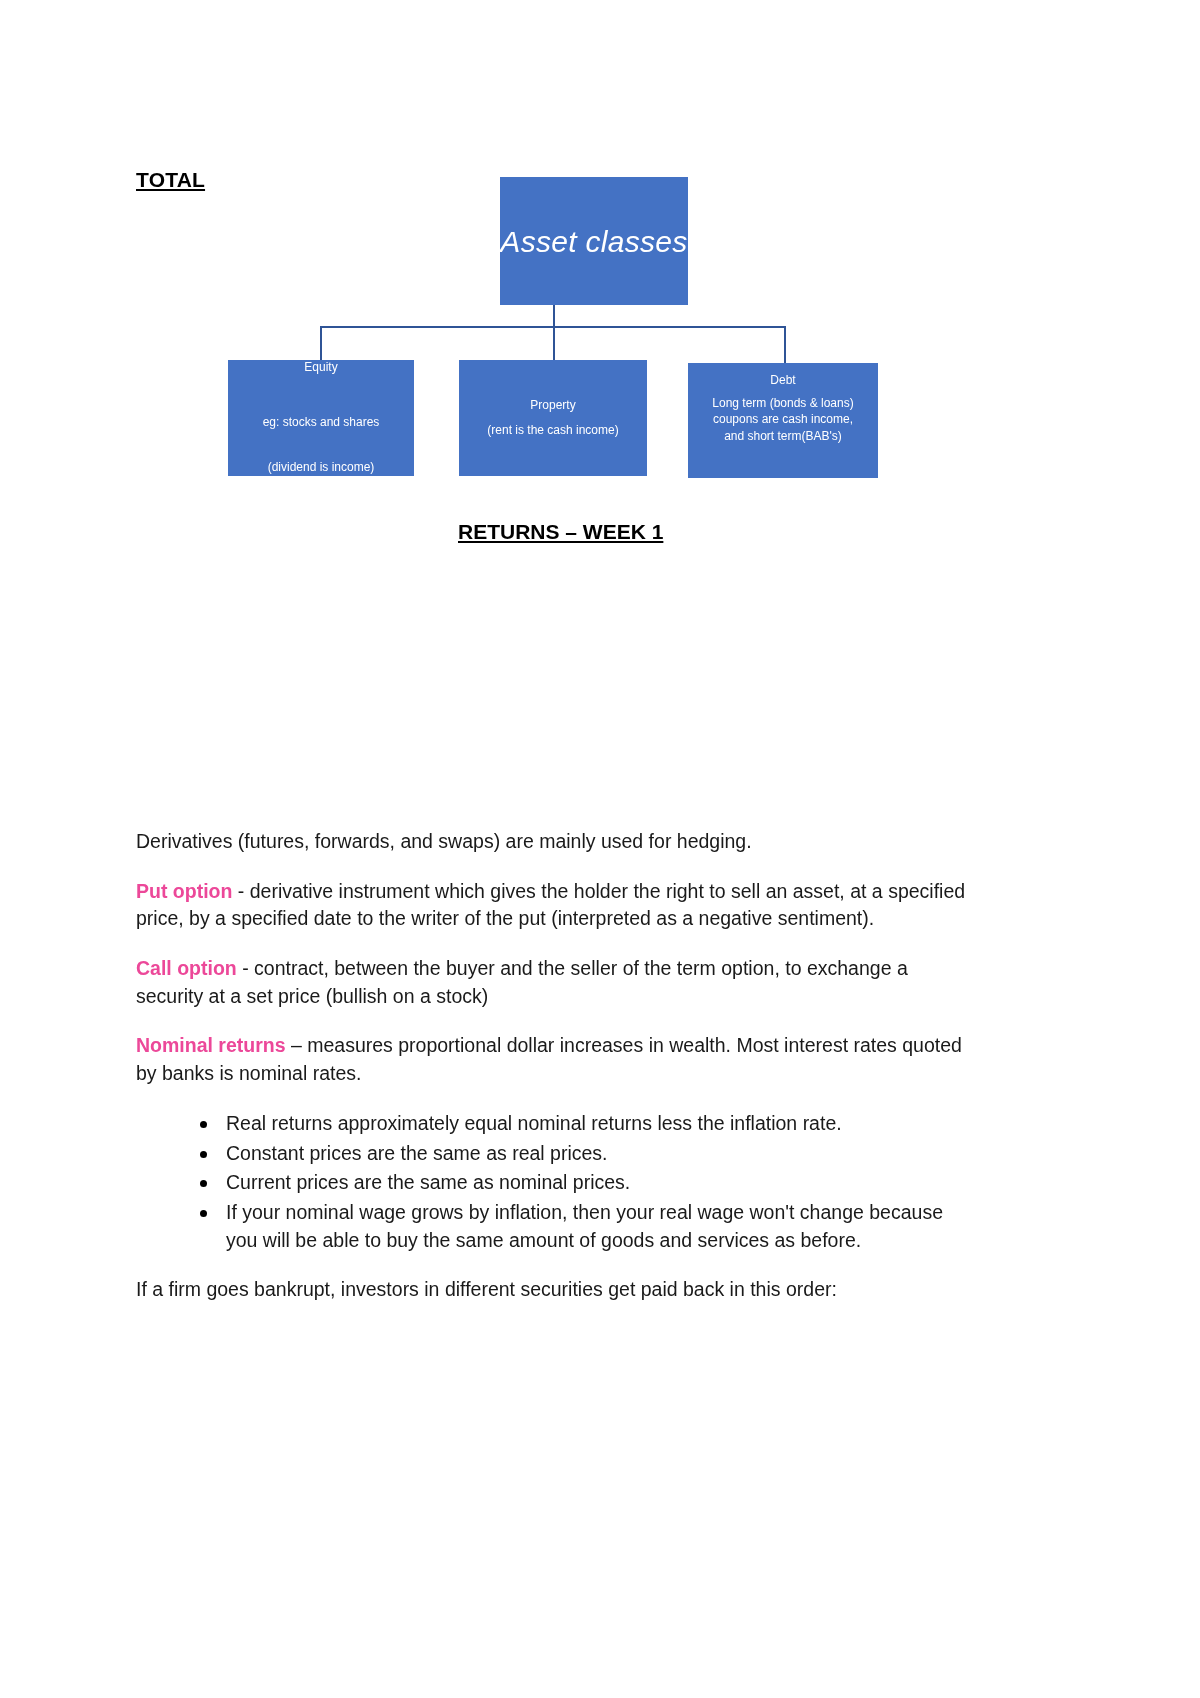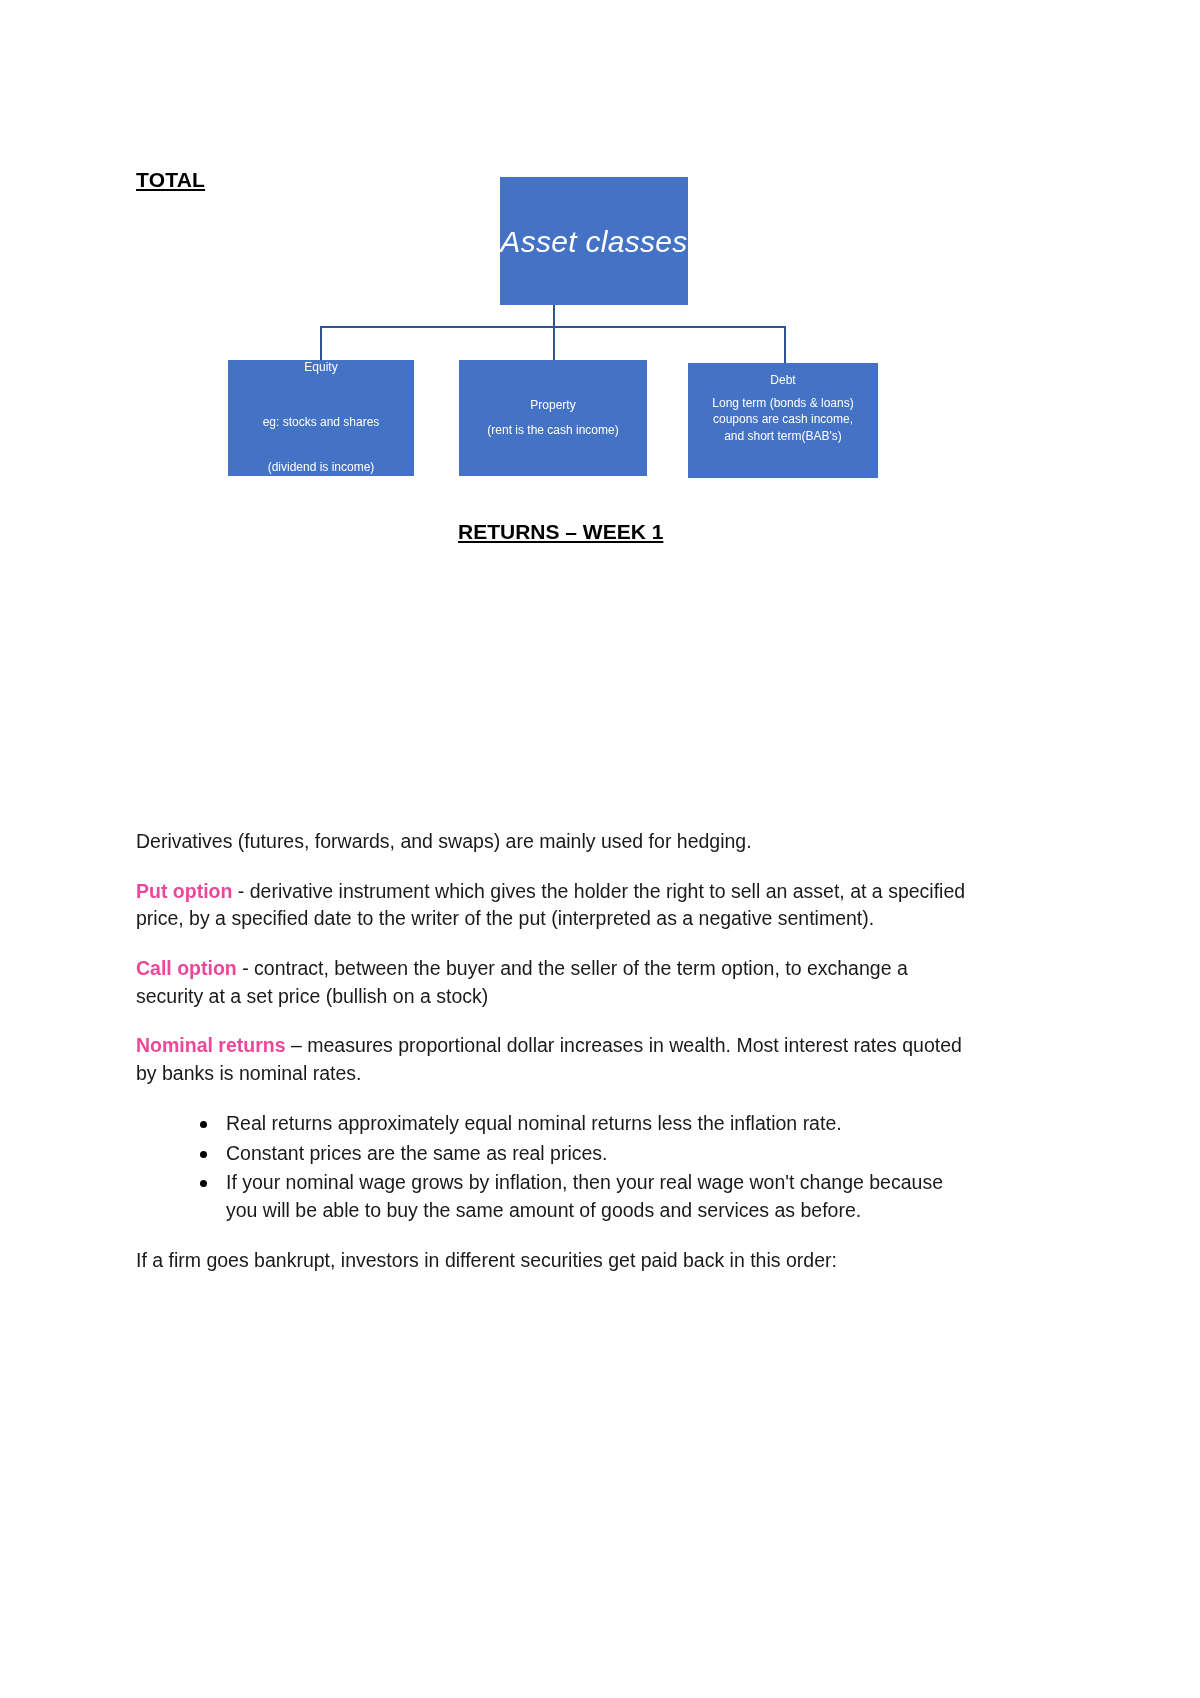--- a/index.html
+++ b/index.html
@@ -253,20 +253,21 @@
     <p><b>Put option</b><span> - derivative instrument which gives the holder the right to sell an asset, at a specified price, by a specified date to the writer of the put (interpreted as a negative sentiment).</span></p>
 
     <p><b>Call option</b><span> - contract, between the buyer and the seller of the term option, to exchange a security at a set price (bullish on a stock)</span></p>
 
     <p><b>Nominal returns</b><span> – measures proportional dollar increases in wealth. Most interest rates quoted by banks is nominal rates.</span></p>
 
 
     <ul class="bullets">
       <li><span>Real returns approximately equal nominal returns less the inflation rate.</span></li>
       <li><span>Constant prices are the same as real prices.</span></li>
+      <li><span>Current prices are the same as nominal prices.</span></li>
       <li><span>If your nominal wage grows by inflation, then your real wage won't change because you will be able to buy the same amount of goods and services as before.</span></li>
     </ul>
 
     <p class="last"><span>If a firm goes bankrupt, investors in different securities get paid back in this order:</span></p>
 
   </div>
 
 </div>
 
 </body></html>

